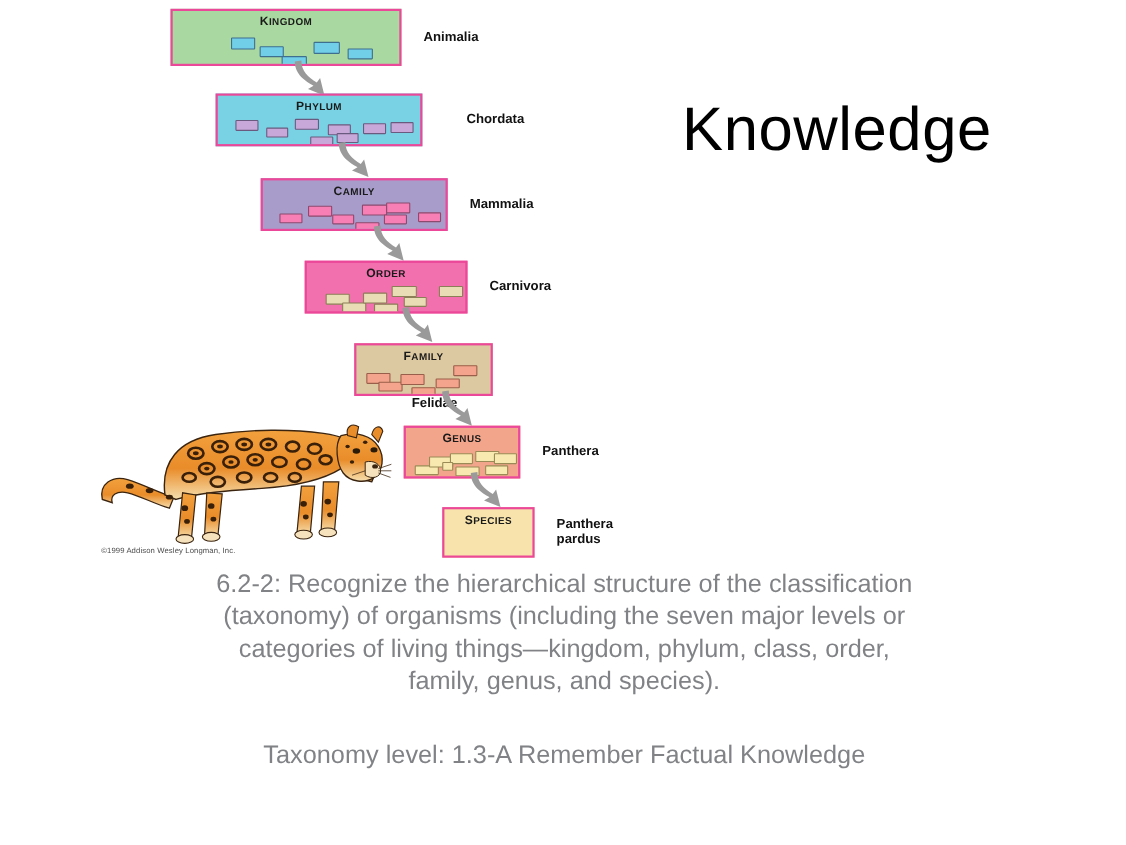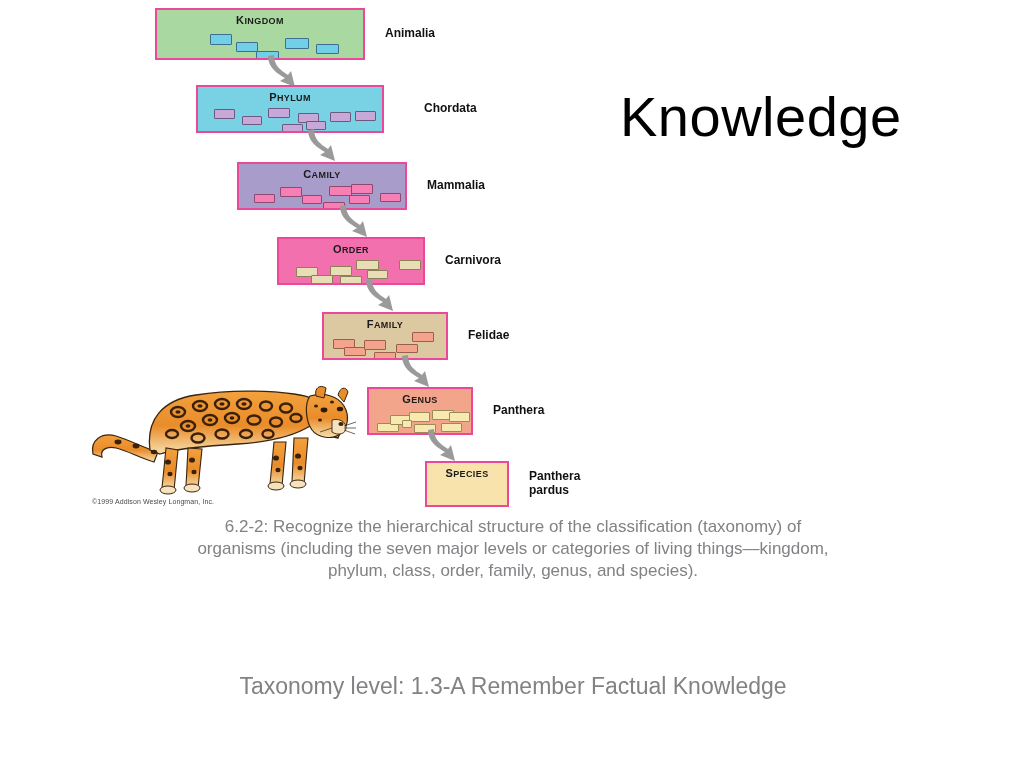--- a/index.html
+++ b/index.html
@@ -105,21 +105,21 @@
     letter-spacing: 0.1px;
   }
 
   
   #objective-text {
     position: absolute;
     left: 186px;
     top: 516px;
     width: 654px;
     text-align: center;
-    font-size: 17px;
+    font-size: 23px;
     line-height: 1.28;
     color: #808285;
   }
   #taxonomy-level-text {
     position: absolute;
     left: 186px;
     top: 672px;
     width: 654px;
     text-align: center;
     font-size: 23px;
@@ -207,21 +207,21 @@
       <div class="chip" style="left:120px;top:21px; width:22px; height:10px; background:#e8ddb5; border-color:#8a7f56;"></div>
       <div class="chip" style="left:61px; top:37px; width:22px; height:9px;  background:#e8ddb5; border-color:#8a7f56;"></div>
     </div>
     <div class="rank-label">Carnivora</div>
   </div>
 
   <svg class="arrow" style="left:362px; top:278px;" viewBox="0 0 34 40">
     <path d="M4 2 C4 14, 14 20, 21 24 L16 27 L31 33 L27 17 L24 21 C16 16, 10 11, 10 1 Z" fill="#9a9a9a"></path>
   </svg>
 
-  <div class="rank-row" style="left:322px; top:312px;">
+  <div class="rank-row" style="left:322px; top:312px;flex-direction:column;">
     <div class="rank-box" style="width:126px; height:48px; background:#ddc9a1;">
       <div class="rank-title">
         <span class="rank-cap">F</span><span class="small-caps">AMILY</span>
       </div>
       <div class="chip" style="left:9px;  top:25px; width:22px; height:10px; background:#f4a48c; border-color:#9a5f4a;"></div>
       <div class="chip" style="left:20px; top:33px; width:22px; height:9px;  background:#f4a48c; border-color:#9a5f4a;"></div>
       <div class="chip" style="left:40px; top:26px; width:22px; height:10px; background:#f4a48c; border-color:#9a5f4a;"></div>
       <div class="chip" style="left:72px; top:30px; width:22px; height:9px;  background:#f4a48c; border-color:#9a5f4a;"></div>
       <div class="chip" style="left:88px; top:18px; width:22px; height:10px; background:#f4a48c; border-color:#9a5f4a;"></div>
       <div class="chip" style="left:50px; top:38px; width:22px; height:9px;  background:#f4a48c; border-color:#9a5f4a;"></div>
@@ -247,21 +247,21 @@
       <div class="chip" style="left:72px; top:34px; width:21px; height:9px;  background:#f7e9b0; border-color:#9a8a55;"></div>
       <div class="chip" style="left:33px; top:31px; width:10px; height:8px;  background:#f7e9b0; border-color:#9a8a55;"></div>
     </div>
     <div class="rank-label">Panthera</div>
   </div>
 
   <svg class="arrow" style="left:424px; top:428px;" viewBox="0 0 34 40">
     <path d="M4 2 C4 14, 14 20, 21 24 L16 27 L31 33 L27 17 L24 21 C16 16, 10 11, 10 1 Z" fill="#9a9a9a"></path>
   </svg>
 
-  <div class="rank-row" style="left:410px; top:461px;padding-left:15px;">
+  <div class="rank-row" style="left:387px; top:461px;padding-left:15px;">
     <div class="rank-box" style="width:84px; height:46px; background:#f7e3ab;">
       <div class="rank-title">
         <span class="rank-cap">S</span><span class="small-caps">PECIES</span>
       </div>
     </div>
     <div class="rank-label">Panthera
 pardus</div>
   </div>
 
   <svg id="leopard-illustration" viewBox="0 0 268 138">

